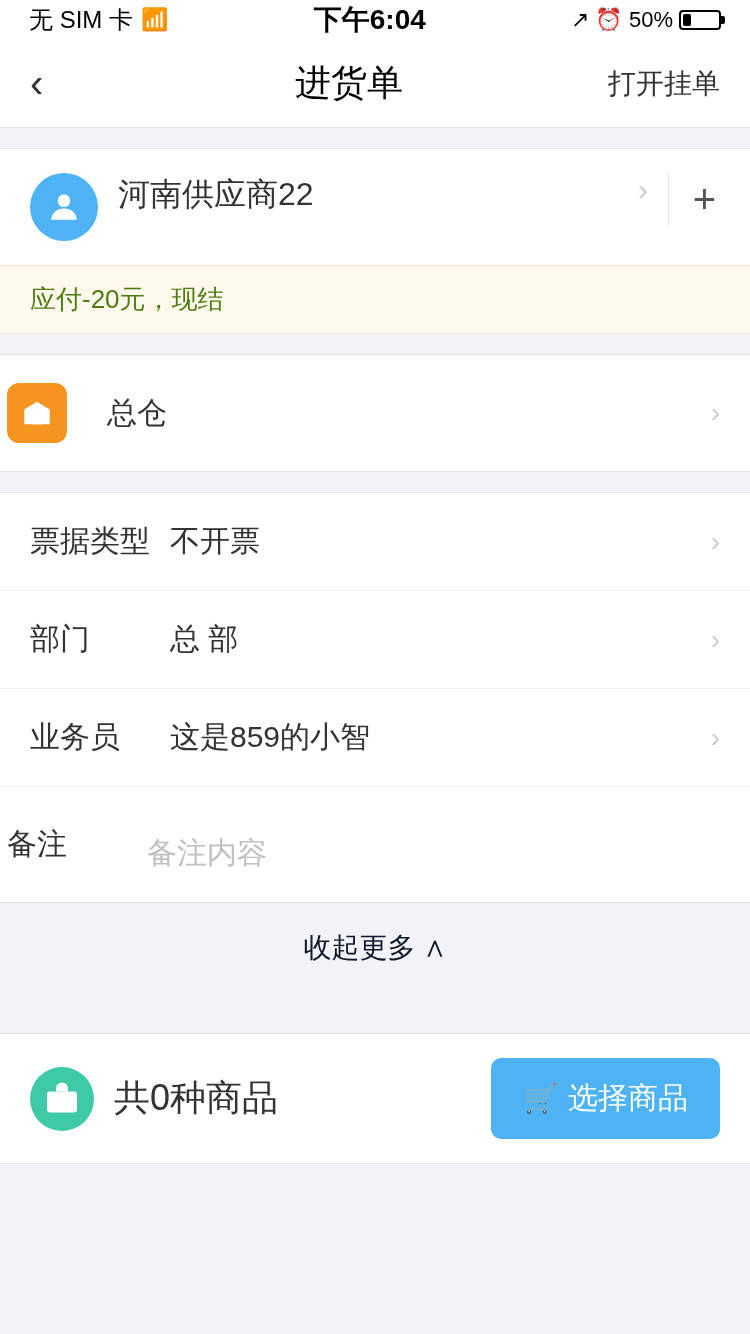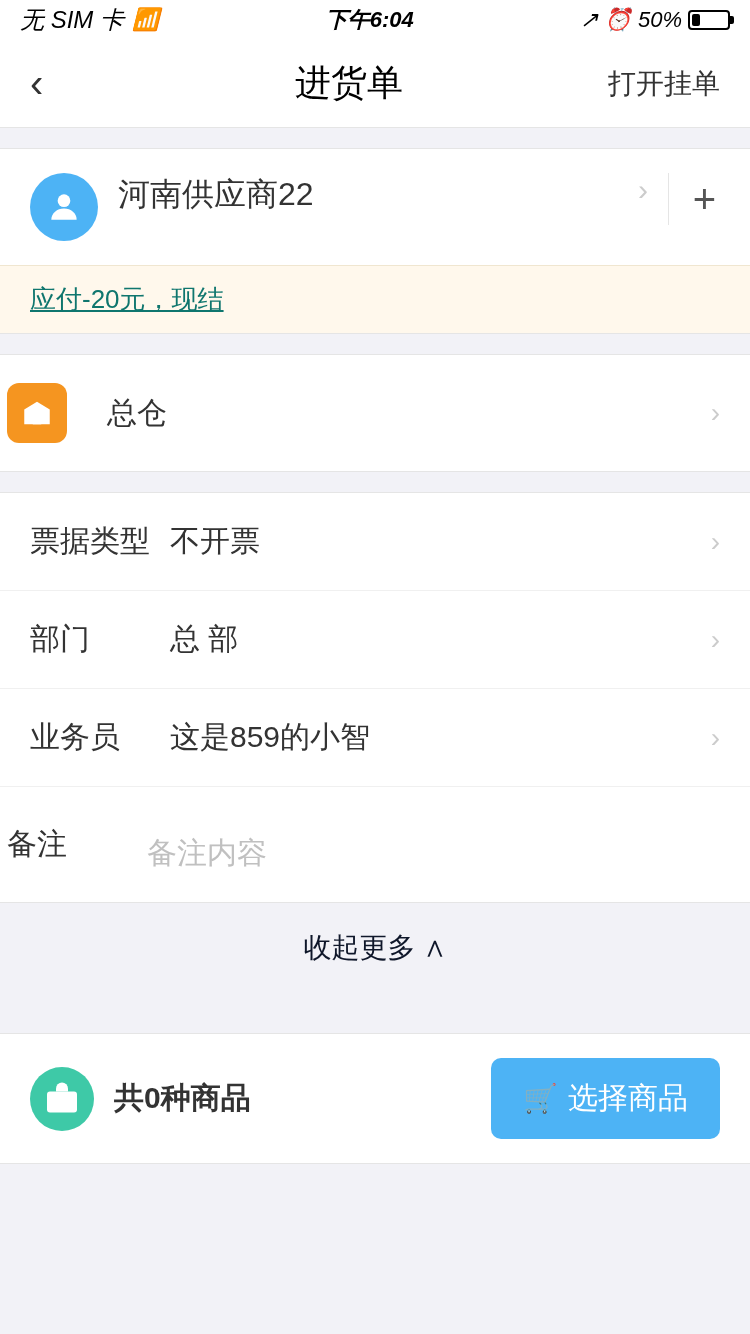--- a/index.html
+++ b/index.html
@@ -14,27 +14,26 @@
     }
 
     
     .status-bar {
       width: 100%;
       height: 40px;
       background: #fff;
       display: flex;
       align-items: center;
       justify-content: space-between;
-      padding: 0 20px;
+      padding: 0 29px;
       font-size: 24px;
       color: #000;
-      font-style: italic;
     }
     .status-left { display: flex; align-items: center; gap: 8px; }
-    .status-center { font-weight: 600; font-size: 22px; }
+    .status-center { font-weight: 600; font-size: 28px; }
     .status-right { display: flex; align-items: center; gap: 6px; font-size: 22px; }
     .battery-icon {
       width: 42px; height: 20px; border: 2px solid #000; border-radius: 4px;
       position: relative; display: inline-flex; align-items: center; padding: 2px;
     }
     .battery-icon::after {
       content: '';
       position: absolute;
       right: -6px; top: 50%;
       transform: translateY(-50%);
@@ -121,23 +120,22 @@
       cursor: pointer;
       border-left: 1px solid #e5e5e5;
       padding-left: 20px;
     }
 
     
     .notice-bar {
       background: #fff8ec;
       padding: 16px 30px;
       font-size: 26px;
-      color: #0f766e;
+      color: #4d7c0f;
       border-top: 1px solid #f0e6d0;
-      text-decoration: underline;
     }
 
     
     .list-row {
       background: #fff;
       display: flex;
       align-items: center;
       padding: 28px 30px;
       border-bottom: 1px solid #f0f0f0;
       min-height: 88px;
@@ -198,23 +196,22 @@
       width: 64px; height: 64px;
       border-radius: 50%;
       background: #3ec9a7;
       display: flex; align-items: center; justify-content: center;
       margin-right: 20px;
       flex-shrink: 0;
     }
     .product-icon svg { width: 36px; height: 36px; fill: #fff; }
     .product-count {
       flex: 1;
-      font-size: 30px;
-      color: #333;
-      font-weight: bold;
+      font-size: 36px;
+      color: #333;
     }
     .select-btn {
       background: #4db3f5;
       border-radius: 10px;
       padding: 20px 32px;
       color: #fff;
       font-size: 30px;
       display: flex;
       align-items: center;
       gap: 10px;

